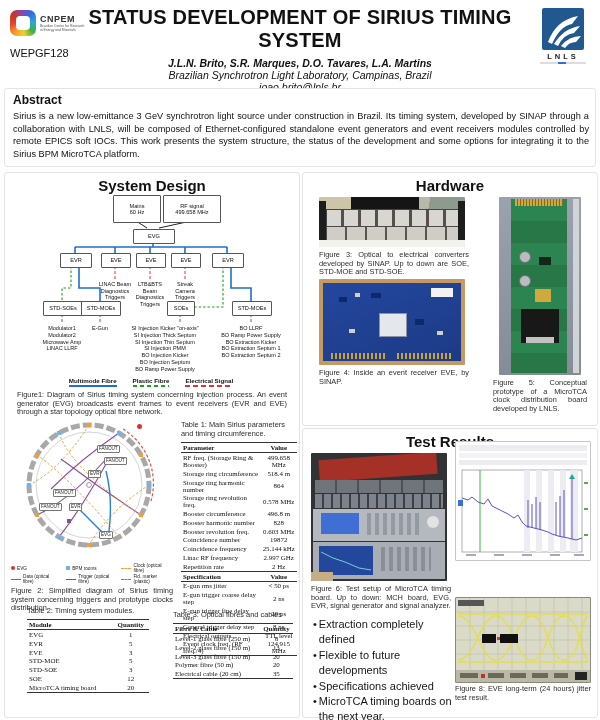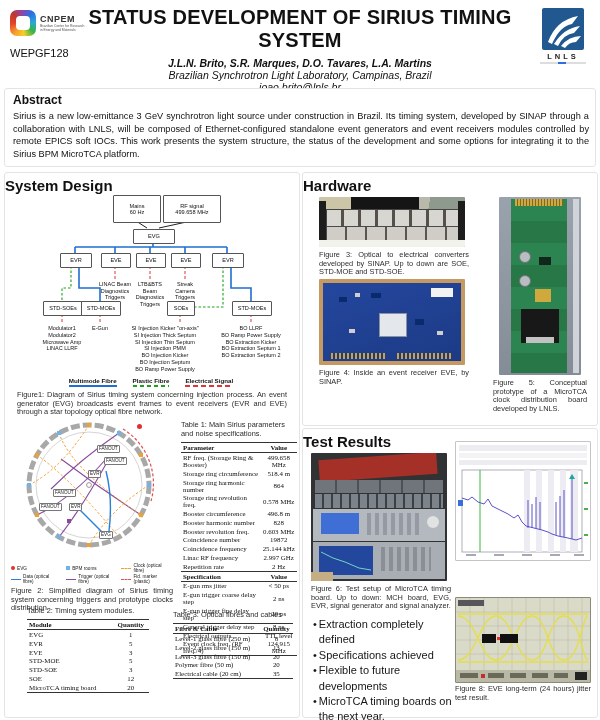--- a/index.html
+++ b/index.html
@@ -1,19 +1,19 @@
 <!DOCTYPE html>
 <html><head>
 <meta charset="utf-8">
 <style>
   html,body{margin:0;padding:0;background:#fff;}
   .poster{position:relative;width:600px;height:720px;background:#fff;
     font-family:"Liberation Sans",sans-serif;color:#111;overflow:hidden;}
   .box{position:absolute;border:1px solid #e4e4e4;border-radius:3px;background:#fff;}
-  .sec-h{position:absolute;left:0;right:0;top:4px;text-align:left;font-size:15px;font-weight:bold;}
+  .sec-h{position:absolute;left:0;right:0;top:4px;text-align:center;font-size:15px;font-weight:bold;}
   .cap{position:absolute;font-size:7.4px;line-height:1.18;color:#2b2b2b;text-align:justify;}
   .pre{white-space:pre-line;}
 
   
   .hdr{position:absolute;left:0;top:0;width:600px;height:86px;}
   .cnpem{position:absolute;left:10px;top:10px;display:flex;gap:4px;align-items:center;}
   .cnpem-ring{width:26px;height:26px;border-radius:7px;
     background:conic-gradient(from 220deg,#f59e2c,#e8452c,#c0392b,#8e44ad,#2d6fe0,#2aa8d8,#35b34a,#f5d02c,#f59e2c);
     position:relative;}
   .cnpem-ring:after{content:"";position:absolute;inset:6px;background:#fff;border-radius:4px;}
@@ -336,21 +336,21 @@
 
           <div class="li">
             <span class="sw dash-red"></span>
             <span>Fid. marker (plastic)</span>
           </div>
         </div>
       <div class="cap" style="position:static;margin-top:3px;width:162px;">Figure 2: Simplified diagram of Sirius timing system concerning triggers and prototype clocks distribution.</div>
     </div>
 
     <div class="t1">
-      <div class="tbl-cap">Table 1: Main Sirius parameters and noise specifications.</div>
+      <div class="tbl-cap">Table 1: Main Sirius parameters and timing circumference.</div>
       <table class="sci">
         <thead>
             <tr>
           <th class="c1">Parameter</th>
           <th class="c2">Value</th>
         </tr>
           </thead>
         <tbody>
 
         <tr>
@@ -618,24 +618,24 @@
           </g>
       </svg>
     </div>
 
     <div class="bullets">
 
     <div class="bullet">
           <span>Extraction completely defined</span>
         </div>
         <div class="bullet">
+          <span>Flexible to future developments</span>
+        </div>
+        <div class="bullet">
           <span>Specifications achieved</span>
-        </div>
-        <div class="bullet">
-          <span>Flexible to future developments</span>
         </div>
         <div class="bullet">
           <span>MicroTCA timing boards on the next year.</span>
         </div>
       </div>
 
     <div class="ph" style="left:152px;top:168px;width:134px;height:84px;background:#dadac8;border:1px solid #8a8a78;">
       <svg class="fw" viewBox="0 0 134 84">
         <g stroke="#bcbca6" stroke-width="0.6">
           <line x1="14" y1="0" x2="14" y2="72"></line>

